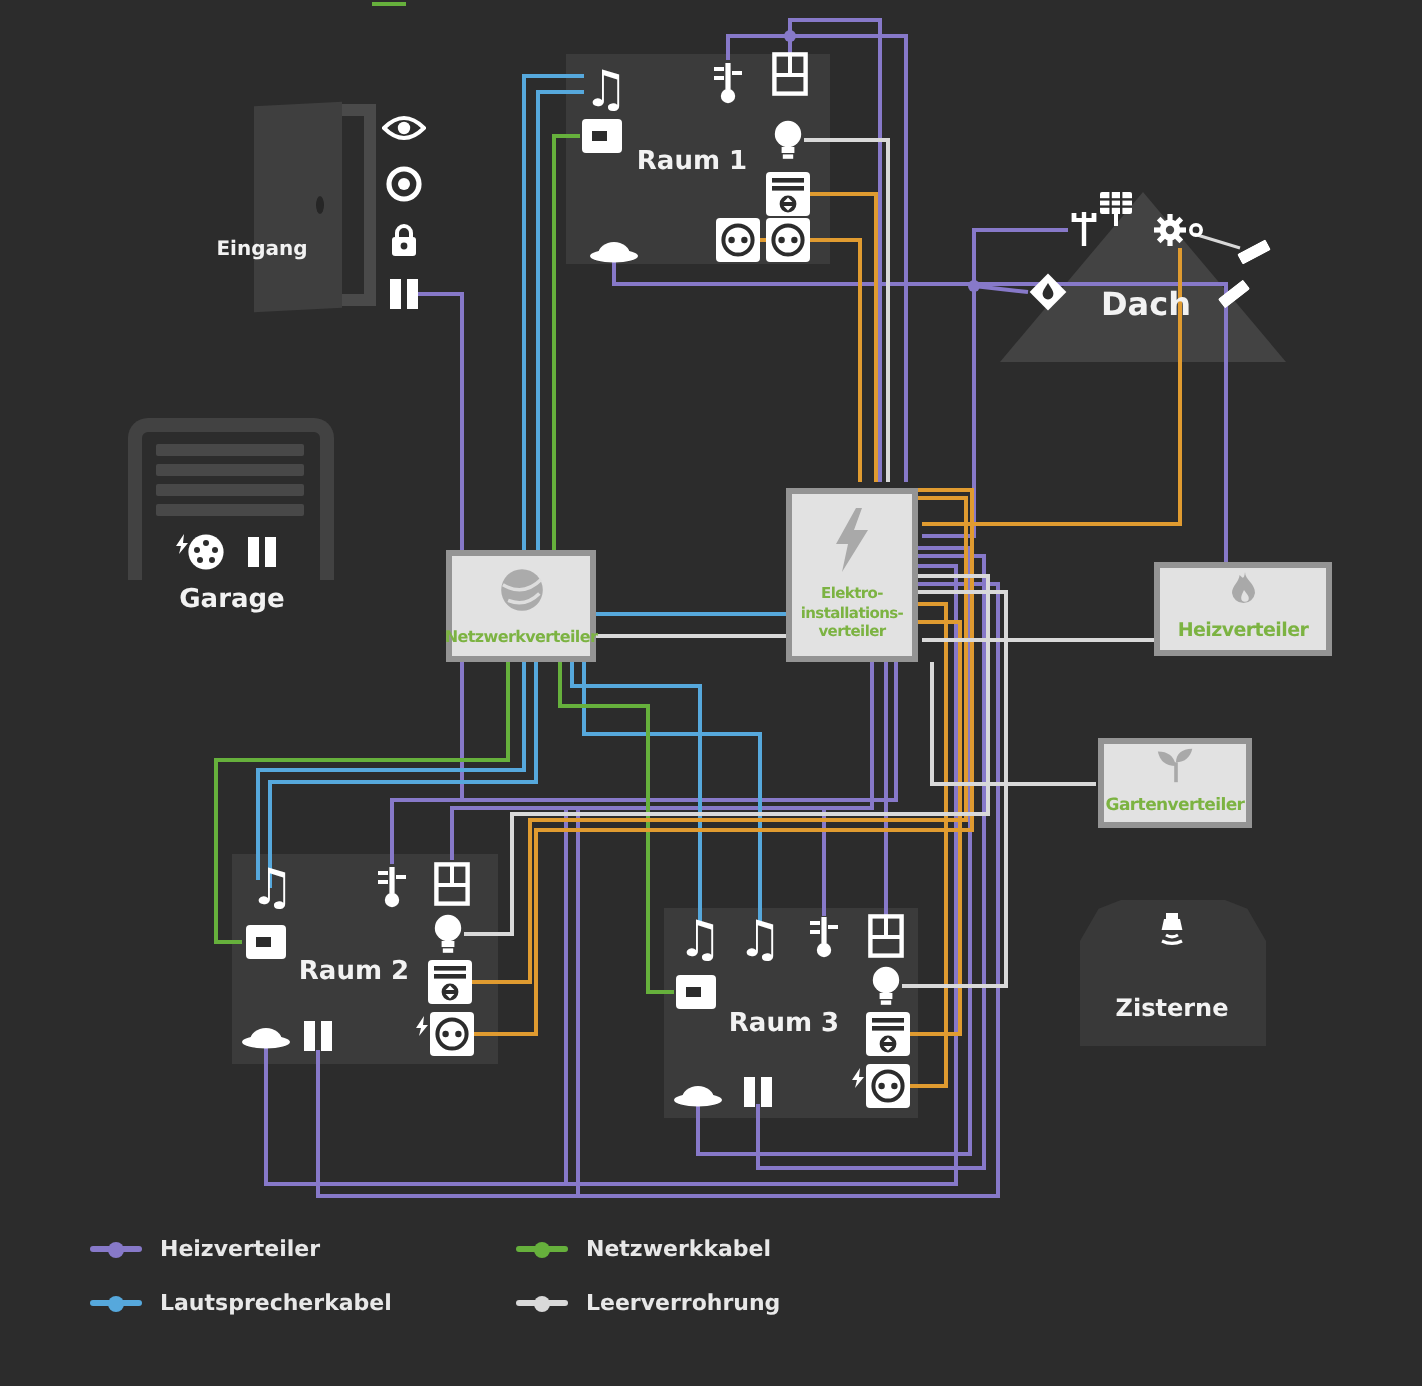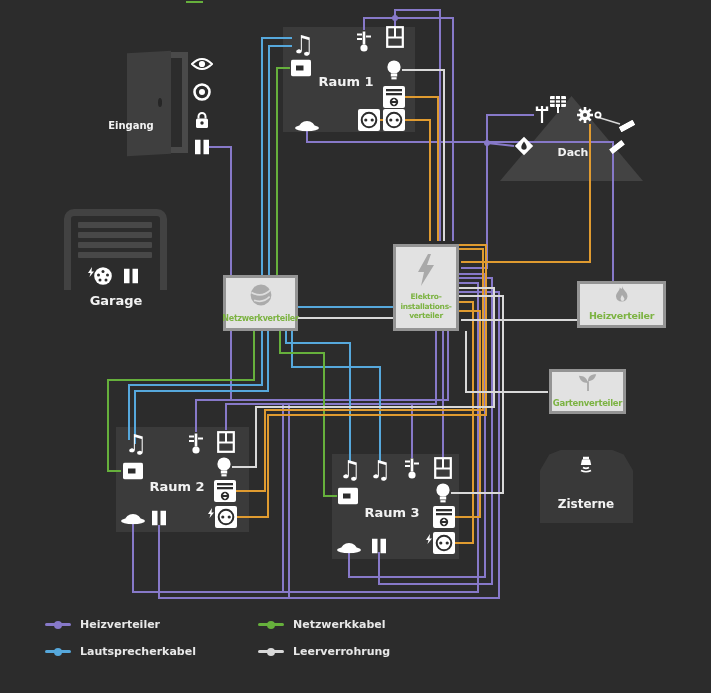--- a/index.html
+++ b/index.html
@@ -401,21 +401,21 @@
           <path d="M6,11 a5,4 0 0 0 6,0" fill="none" stroke="#fff" stroke-width="1.6"></path>
           <path d="M4,14 a9,6.5 0 0 0 10,0" fill="none" stroke="#fff" stroke-width="1.6"></path>
         </svg>
     </div>
 
     <div class="area-label" style="left:131px;top:125px;font-size:10px;">Eingang</div>
     <div class="area-label" style="left:116px;top:300px;">Garage</div>
     <div class="area-label" style="left:346px;top:81px;">Raum 1</div>
     <div class="area-label" style="left:177px;top:486px;">Raum 2</div>
     <div class="area-label" style="left:392px;top:512px;">Raum 3</div>
-    <div class="area-label" style="left:573px;top:152px;font-size:11px;">Dach</div>
+    <div class="area-label" style="left:573px;top:152px;font-size:16px;">Dach</div>
     <div class="area-label" style="left:586px;top:504px;font-size:12px;">Zisterne</div>
 
     <div class="panel" style="left:223px;top:275px;width:75px;height:56px;justify-content:center;">
       <span>
         <svg width="26" height="26" viewBox="0 0 30 30">
             <circle cx="15" cy="15" r="12" fill="#ababab"></circle>
             <path d="M4,12 Q16,19 26,9" fill="none" stroke="#dedede" stroke-width="2"></path>
             <path d="M7,21 Q17,25 25,17" fill="none" stroke="#dedede" stroke-width="2"></path>
           </svg>
       </span>

